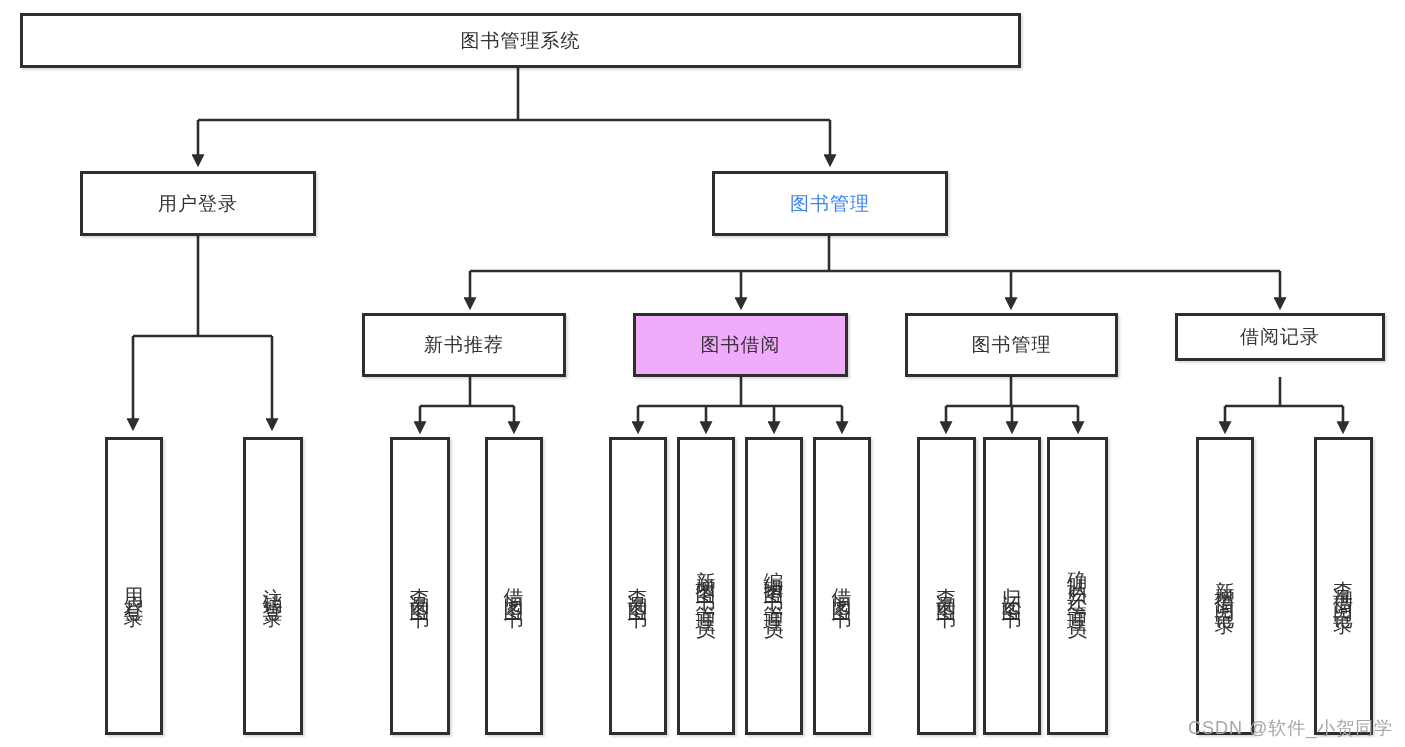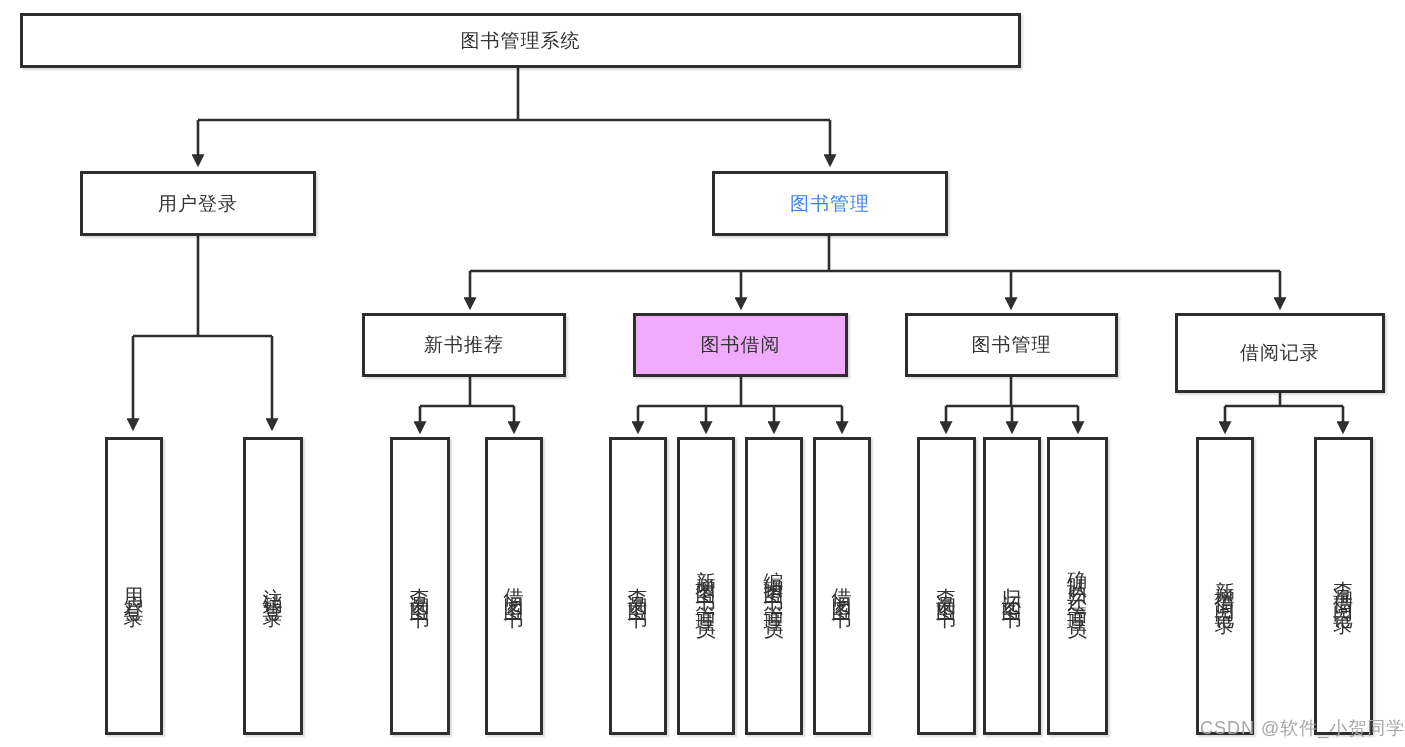--- a/index.html
+++ b/index.html
@@ -104,34 +104,34 @@
   </svg>
 
   <div class="node hnode" style="left: 20px; top: 13px; width: 1001px; height: 55px; border-color: rgb(46, 46, 46); color: rgb(51, 51, 51); background: rgb(255, 255, 255);">图书管理系统</div>
 
   <div class="node hnode" style="left: 80px; top: 171px; width: 236px; height: 65px; border-color: rgb(46, 46, 46); color: rgb(51, 51, 51); background: rgb(255, 255, 255);">用户登录</div>
   <div class="node hnode" style="left: 712px; top: 171px; width: 236px; height: 65px; border-color: rgb(46, 46, 46); color: #3b82f6; background: rgb(255, 255, 255);">图书管理</div>
 
   <div class="node hnode" style="left: 362px; top: 313px; width: 204px; height: 64px; border-color: rgb(46, 46, 46); color: rgb(51, 51, 51); background: rgb(255, 255, 255);">新书推荐</div>
   <div class="node hnode" style="left: 633px; top: 313px; width: 215px; height: 64px; border-color: rgb(46, 46, 46); color: rgb(51, 51, 51); background: #f0abfc;">图书借阅</div>
   <div class="node hnode" style="left: 905px; top: 313px; width: 213px; height: 64px; border-color: rgb(46, 46, 46); color: rgb(51, 51, 51); background: rgb(255, 255, 255);">图书管理</div>
-  <div class="node hnode" style="left: 1175px; top: 313px; width: 210px; height: 80px; border-color: rgb(46, 46, 46); color: rgb(51, 51, 51); background: rgb(255, 255, 255);">借阅记录</div>
+  <div class="node hnode" style="left: 1175px; top: 313px; width: 210px; height: 48px; border-color: rgb(46, 46, 46); color: rgb(51, 51, 51); background: rgb(255, 255, 255);">借阅记录</div>
 
   <div class="node vnode" style="left: 105px; top: 437px; width: 58px; height: 298px; border-color: rgb(46, 46, 46); color: rgb(51, 51, 51); background: rgb(255, 255, 255);">用户登录</div>
   <div class="node vnode" style="left: 243px; top: 437px; width: 60px; height: 298px; border-color: rgb(46, 46, 46); color: rgb(51, 51, 51); background: rgb(255, 255, 255);">注销登录</div>
 
   <div class="node vnode" style="left: 390px; top: 437px; width: 60px; height: 298px; border-color: rgb(46, 46, 46); color: rgb(51, 51, 51); background: rgb(255, 255, 255);">查询图书</div>
   <div class="node vnode" style="left: 485px; top: 437px; width: 58px; height: 298px; border-color: rgb(46, 46, 46); color: rgb(51, 51, 51); background: rgb(255, 255, 255);">借阅图书</div>
 
   <div class="node vnode" style="left: 609px; top: 437px; width: 58px; height: 298px; border-color: rgb(46, 46, 46); color: rgb(51, 51, 51); background: rgb(255, 255, 255);">查询图书</div>
   <div class="node vnode" style="left: 677px; top: 437px; width: 58px; height: 298px; border-color: rgb(46, 46, 46); color: rgb(51, 51, 51); background: rgb(255, 255, 255);">新增图书（管理员）</div>
   <div class="node vnode" style="left: 745px; top: 437px; width: 58px; height: 298px; border-color: rgb(46, 46, 46); color: rgb(51, 51, 51); background: rgb(255, 255, 255);">编辑图书（管理员）</div>
   <div class="node vnode" style="left: 813px; top: 437px; width: 58px; height: 298px; border-color: rgb(46, 46, 46); color: rgb(51, 51, 51); background: rgb(255, 255, 255);">借阅图书</div>
 
   <div class="node vnode" style="left: 917px; top: 437px; width: 59px; height: 298px; border-color: rgb(46, 46, 46); color: rgb(51, 51, 51); background: rgb(255, 255, 255);">查询图书</div>
   <div class="node vnode" style="left: 983px; top: 437px; width: 58px; height: 298px; border-color: rgb(46, 46, 46); color: rgb(51, 51, 51); background: rgb(255, 255, 255);">归还图书</div>
   <div class="node vnode" style="left: 1047px; top: 437px; width: 61px; height: 298px; border-color: rgb(46, 46, 46); color: rgb(51, 51, 51); background: rgb(255, 255, 255);">确认归还（管理员）</div>
 
   <div class="node vnode" style="left: 1196px; top: 437px; width: 58px; height: 298px; border-color: rgb(46, 46, 46); color: rgb(51, 51, 51); background: rgb(255, 255, 255);">新增借阅记录</div>
   <div class="node vnode" style="left: 1314px; top: 437px; width: 59px; height: 298px; border-color: rgb(46, 46, 46); color: rgb(51, 51, 51); background: rgb(255, 255, 255);">查询借阅记录</div>
 
-  <div class="watermark" style="color: rgb(166, 166, 166); margin-left: 12px;">CSDN @软件_小贺同学</div>
+  <div class="watermark" style="color: rgb(166, 166, 166);">CSDN @软件_小贺同学</div>
 </div>
 
 </body></html>

